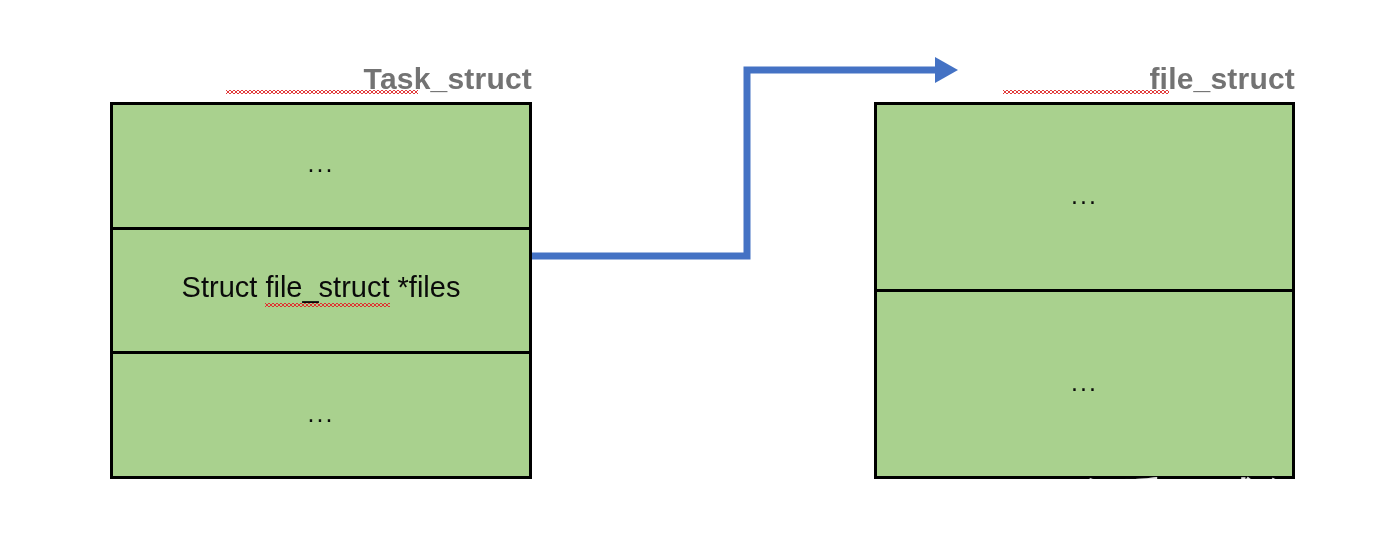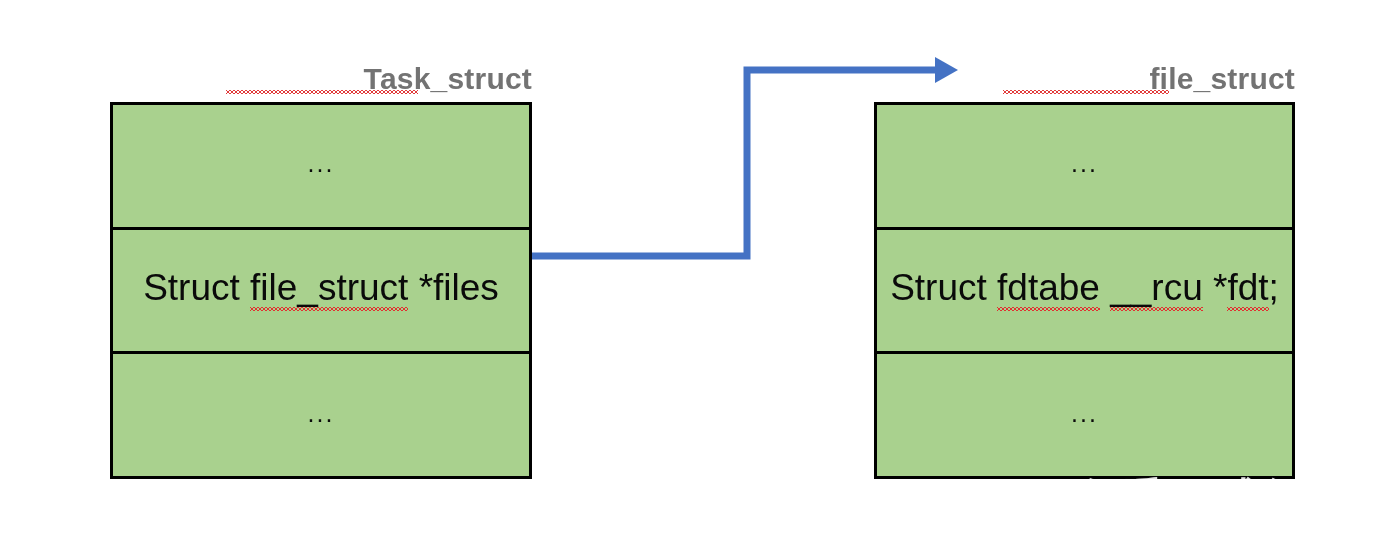--- a/index.html
+++ b/index.html
@@ -56,21 +56,21 @@
     align-items: center;
     justify-content: center;
     box-sizing: border-box;
     border-bottom: 3px solid #000000;
     background: #a9d18e;
   }
   .struct-row:last-child {
     border-bottom: none;
   }
   .row-text {
-    font-size: 37px;
+    font-size: 29px;
     color: #0a0a0a;
     white-space: nowrap;
     position: relative;
     display: inline-block;
     line-height: 1;
     transform: translateY(-3px);
   }
   .row-text.ellipsis {
     font-size: 25px;
     letter-spacing: 2px;
@@ -141,23 +141,20 @@
 
   <div class="struct-title" style="left:874px; top:55px; width:421px;">file_struct</div>
   <div class="squiggle" style="left:1003px; top:90px; width:166px;"></div>
 
   <div class="struct-box" style="left:874px; top:102px; width:421px; height:377px;">
 
     <div class="struct-row">
       <span class="row-text ellipsis">...</span>
     </div>
 
-    <div class="struct-row">
-      <span class="row-text"><span>Struct&nbsp;</span><span class="u-word">fdtabe</span><span>&nbsp;</span><span class="u-word">__rcu</span><span>&nbsp;*</span><span class="u-word">fdt</span><span>;</span></span>
-    </div>
 
 
     <div class="struct-row">
       <span class="row-text ellipsis">...</span>
     </div>
   </div>
 
   <svg class="connector" viewBox="0 0 1400 548">
     <path d="M 532 256 L 747 256 L 747 70 L 936 70" fill="none" stroke="#4472c4" stroke-width="7" stroke-linecap="butt" stroke-linejoin="miter"></path>
     <polygon points="935,57 958,70 935,83" fill="#4472c4"></polygon>

